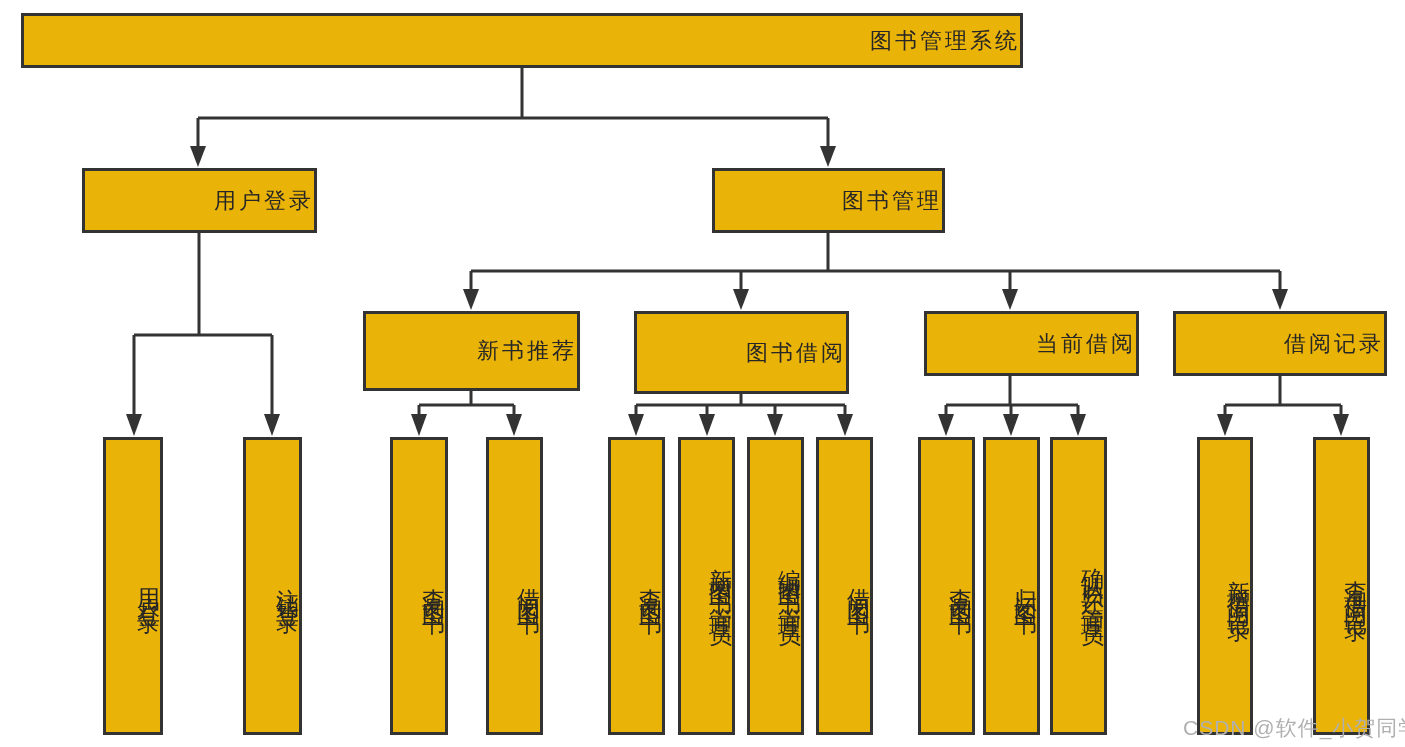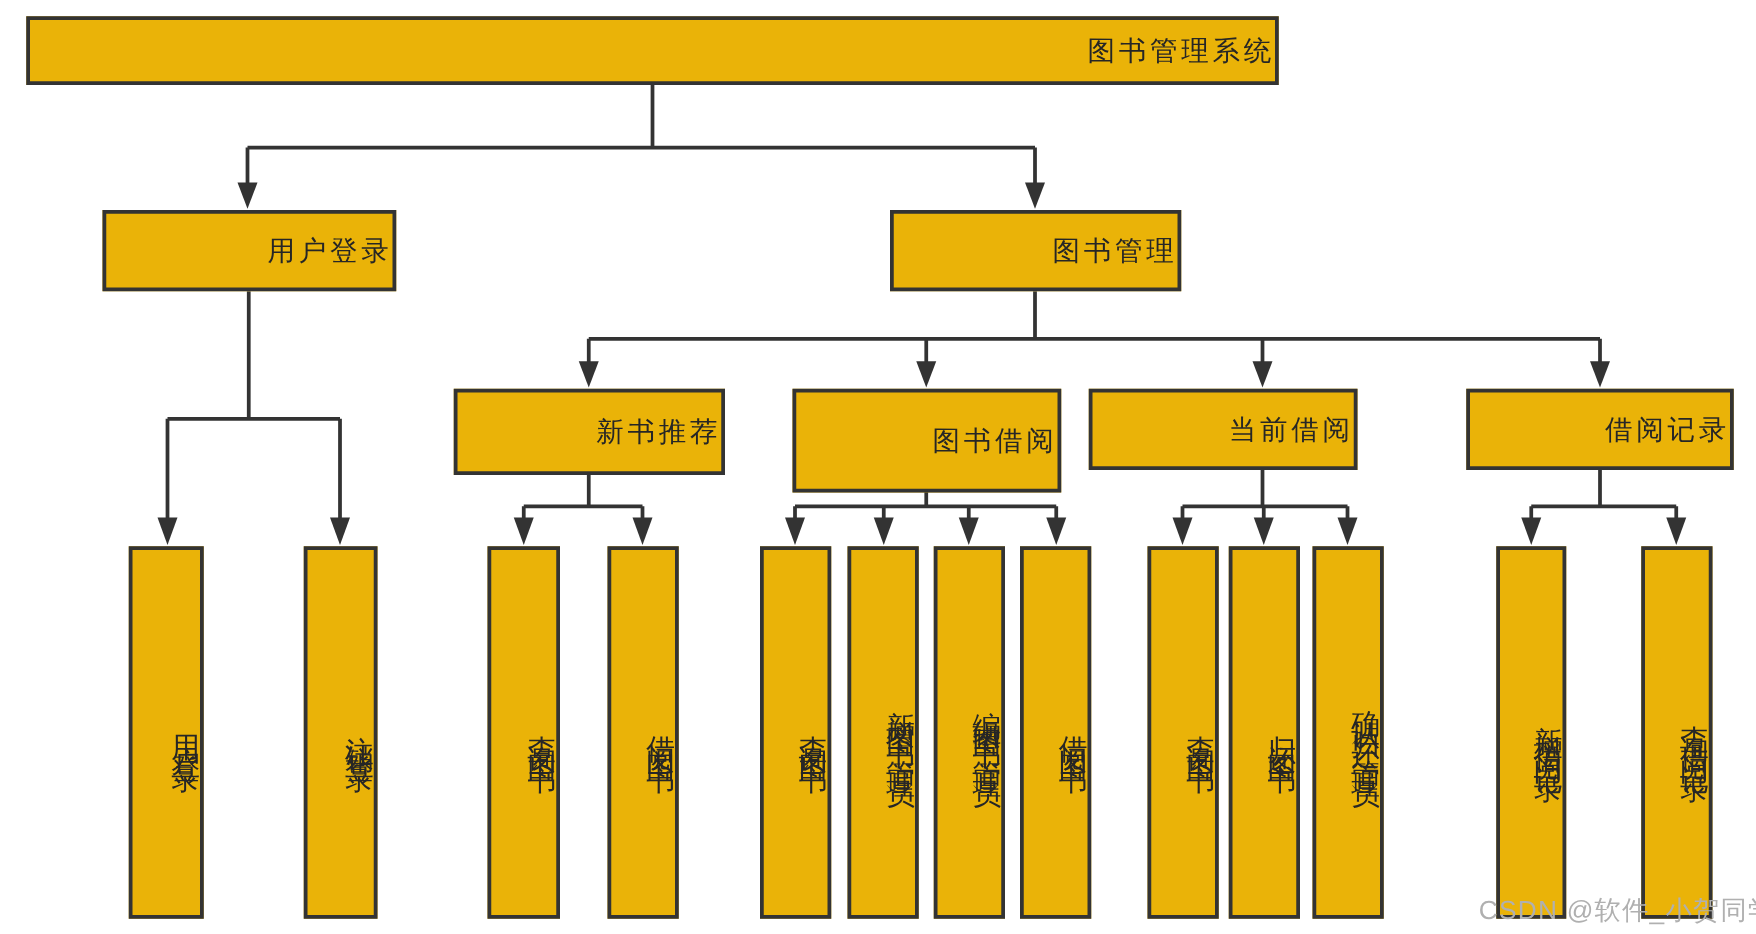--- a/index.html
+++ b/index.html
@@ -67,27 +67,27 @@
     <span class="h-label">图书管理系统</span>
   </div>
 
   <div class="box" style="left:82px;top:168px;width:235px;height:65px">
     <span class="h-label">用户登录</span>
   </div>
   <div class="box" style="left:712px;top:168px;width:233px;height:65px">
     <span class="h-label">图书管理</span>
   </div>
 
-  <div class="box" style="left:363px;top:311px;width:217px;height:69px">
+  <div class="box" style="left:363px;top:311px;width:217px;height:80px">
     <span class="h-label">新书推荐</span>
   </div>
   <div class="box" style="left:634px;top:311px;width:215px;height:83px">
     <span class="h-label">图书借阅</span>
   </div>
-  <div class="box" style="left:871px;top:311px;width:215px;height:65px">
+  <div class="box" style="left:924px;top:311px;width:215px;height:65px">
     <span class="h-label">当前借阅</span>
   </div>
   <div class="box" style="left:1173px;top:311px;width:214px;height:65px">
     <span class="h-label">借阅记录</span>
   </div>
 
   <div class="box" style="left:103px;top:437px;width:60px;height:298px">
     <span class="v-text">用户登录</span>
   </div>
   <div class="box" style="left:243px;top:437px;width:59px;height:298px">

